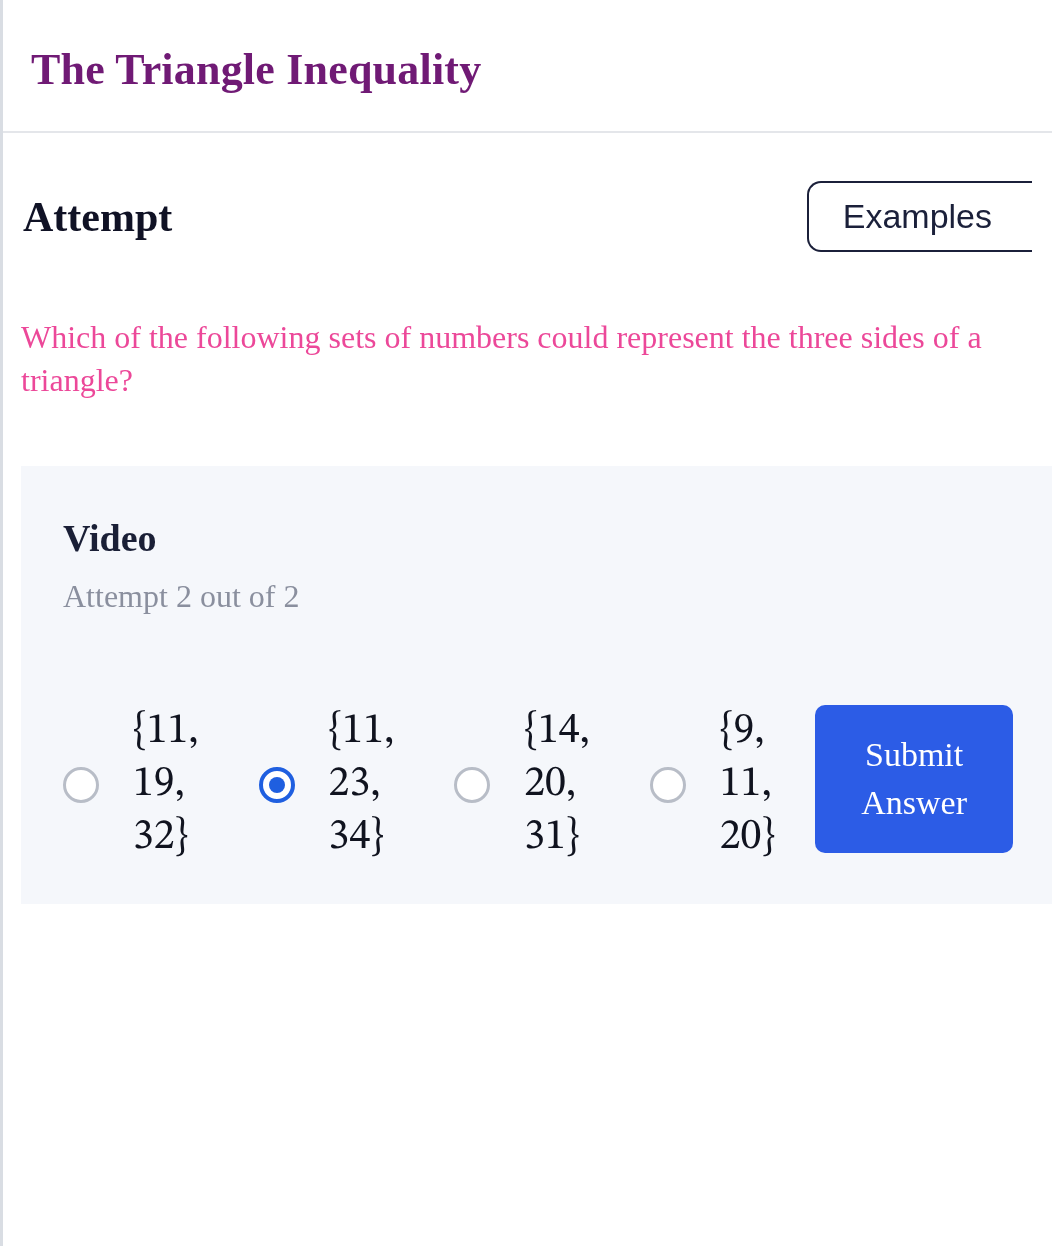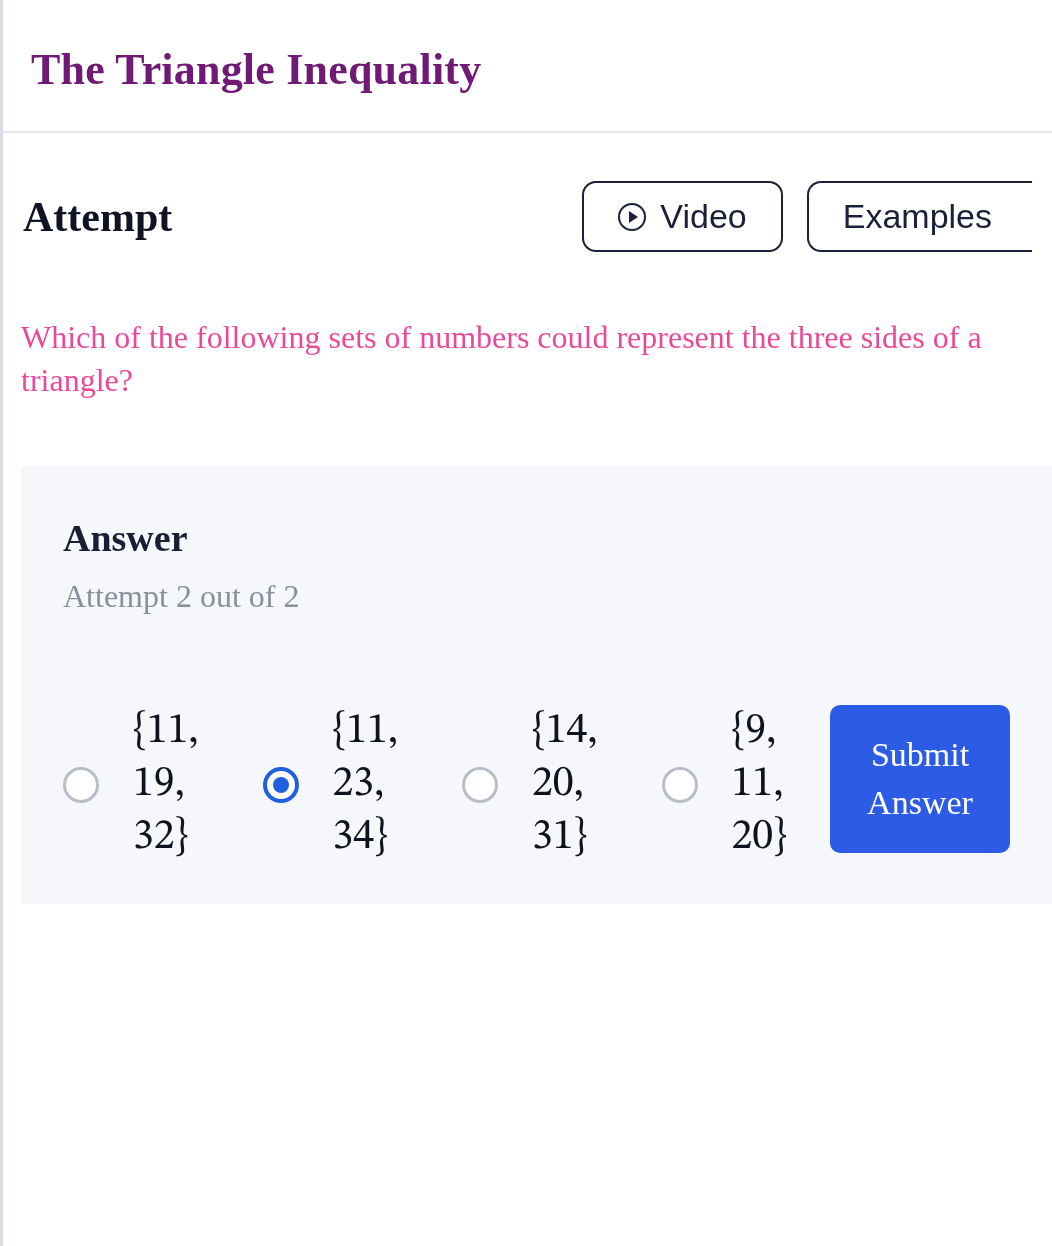--- a/index.html
+++ b/index.html
@@ -124,47 +124,41 @@
     font-family: Georgia, serif;
     background: #2c5ce6;
     color: #fff;
     border: none;
     border-radius: 10px;
     font-size: 34px;
     padding: 26px 34px;
     line-height: 1.4;
     cursor: pointer;
     text-align: center;
-    width: 180px;
+    width: 198px;
   }
 </style>
 </head>
 <body>
 
 <div class="header">
   <h1>The Triangle Inequality</h1>
 </div>
 
 <div class="question-row">
   <div class="question-label">Attempt</div>
-  <button class="pill-btn">
-    <span class="play-circle">
-        <span class="play-triangle"></span>
-      </span>
-    <span>Video</span>
-  </button>
   <button class="pill-btn examples">
     <span>Examples</span>
   </button>
 </div>
 
 <div class="question-text">Which of the following sets of numbers could represent the three sides of a triangle?</div>
 
 <div class="answer-panel">
-  <div class="answer-title">Answer</div>
+  <div class="answer-title">Video</div>
   <div class="attempt-text">Attempt 2 out of 2</div>
 
   <div class="choices-wrap">
     <div class="choices">
 
       <div class="choice">
         <span class="radio">
             <span class="dot"></span>
           </span>
         <span class="choice-label">{11, 19, 32}</span>

